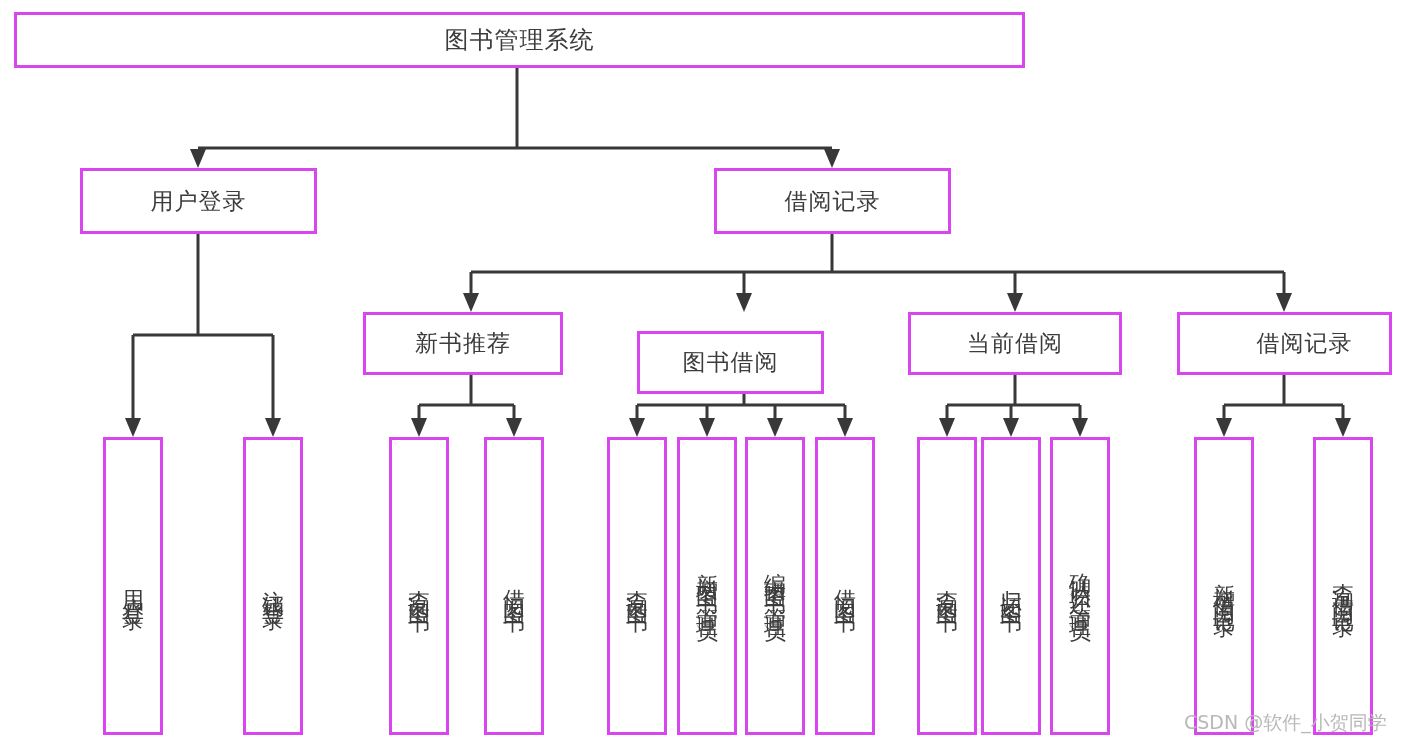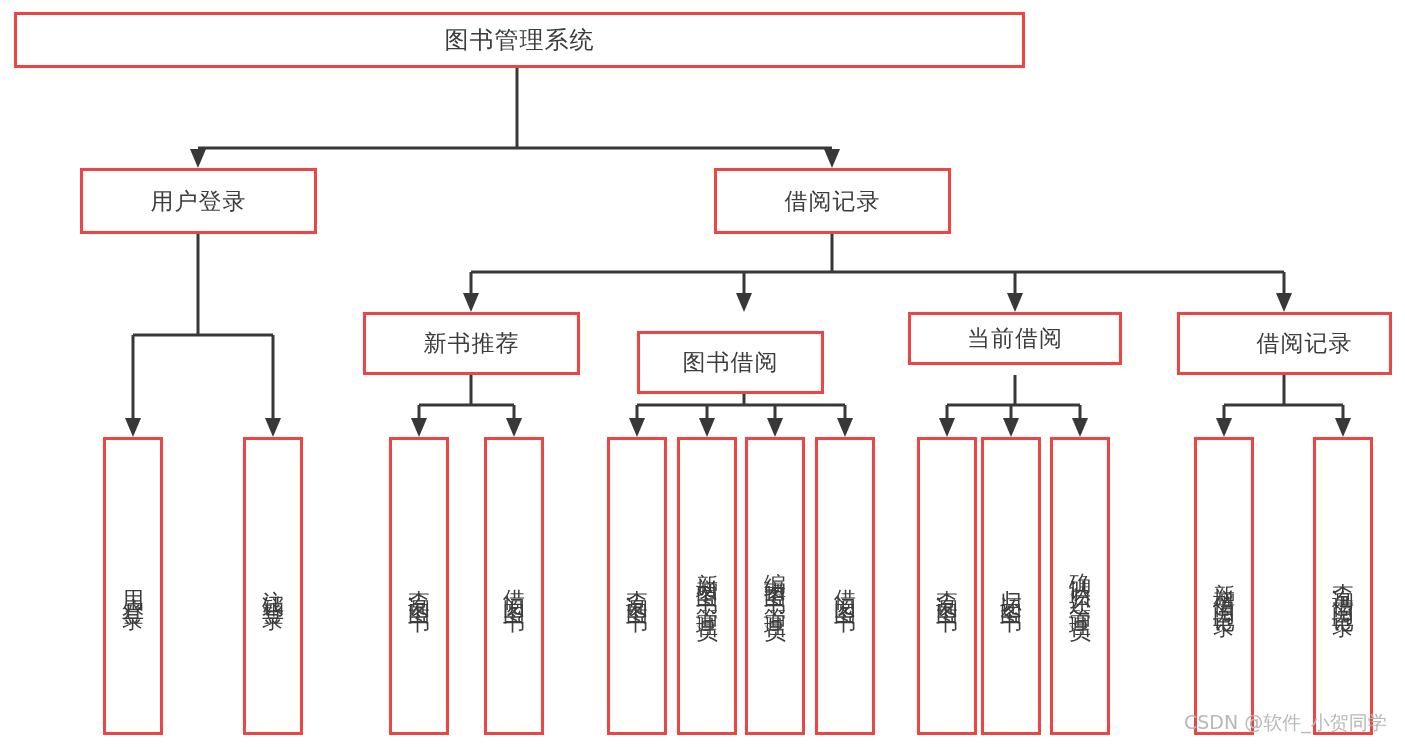--- a/index.html
+++ b/index.html
@@ -17,21 +17,21 @@
   }
   #connectors {
     position: absolute;
     left: 0; top: 0;
     width: 1405px; height: 747px;
     z-index: 0;
   }
   .node {
     position: absolute;
     box-sizing: border-box;
-    border: 3px solid #ef4444;
+    border: 3px solid #d946ef;
     background: #ffffff;
     color: #3c3c3c;
     display: flex;
     align-items: center;
     justify-content: center;
     z-index: 1;
   }
   .hbox {
     font-size: 23px;
     letter-spacing: 1px;
@@ -104,27 +104,27 @@
     <span>图书管理系统</span>
   </div>
 
   <div class="node hbox" style="left:80px; top:168px; width:237px; height:66px;">
     <span>用户登录</span>
   </div>
   <div class="node hbox" style="left:714px; top:168px; width:237px; height:66px;">
     <span>借阅记录</span>
   </div>
 
-  <div class="node hbox" style="left:363px; top:312px; width:217px; height:63px;">
+  <div class="node hbox" style="left:363px; top:312px; width:200px; height:63px;">
     <span>新书推荐</span>
   </div>
   <div class="node hbox" style="left:637px; top:312px; width:187px; height:63px;margin-top:19px;">
     <span>图书借阅</span>
   </div>
-  <div class="node hbox" style="left:908px; top:312px; width:214px; height:53px;">
+  <div class="node hbox" style="left:908px; top:312px; width:214px; height:63px;">
     <span>当前借阅</span>
   </div>
   <div class="node hbox" style="left:1177px; top:312px; width:215px; height:63px;padding-left:40px;">
     <span>借阅记录</span>
   </div>
 
   <div class="node vbox" style="left:103px;">
     <span class="vtext">用户登录</span>
   </div>
   <div class="node vbox" style="left:243px;">

